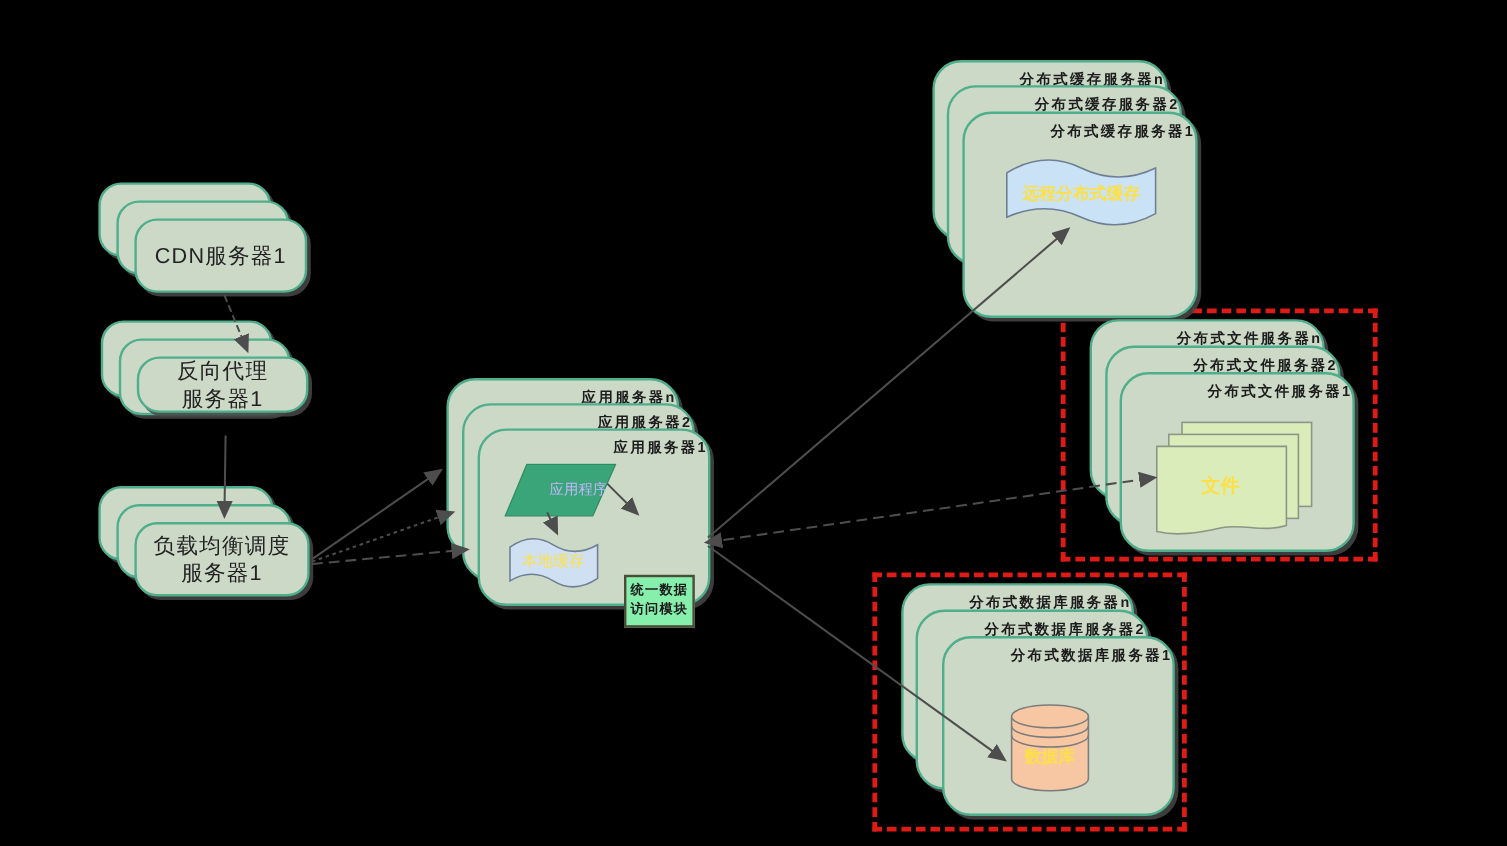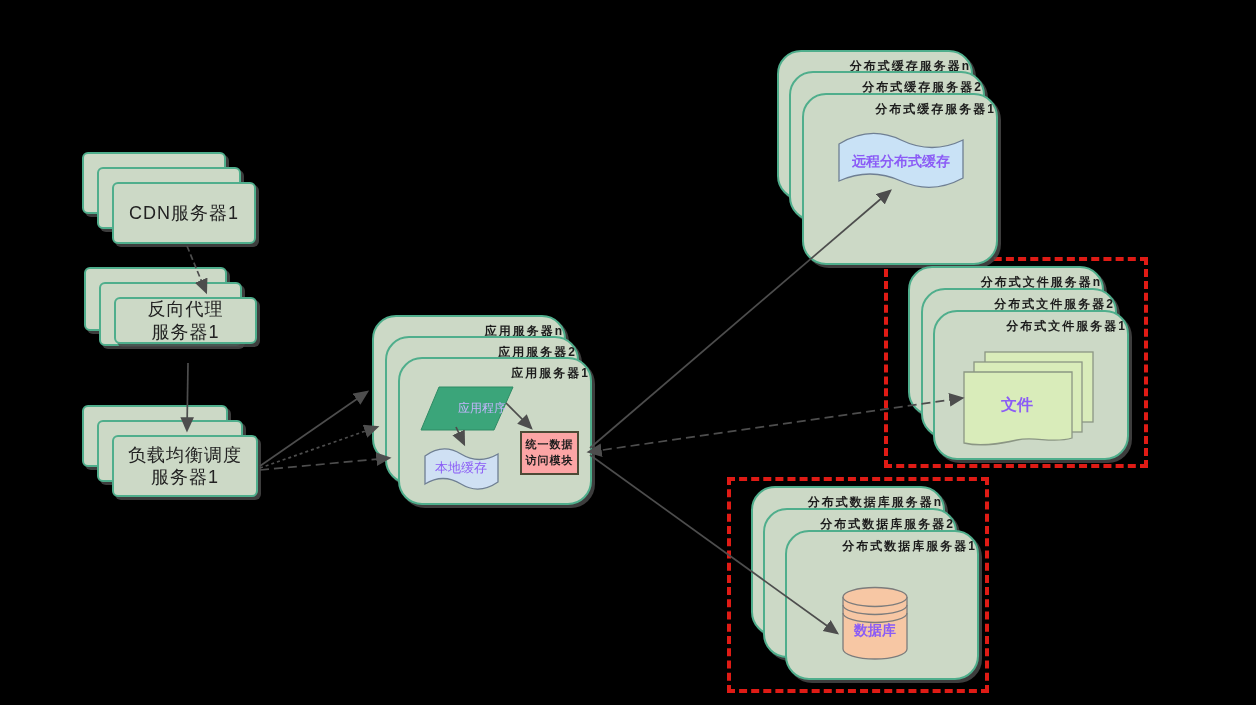--- a/index.html
+++ b/index.html
@@ -6,44 +6,44 @@
   .canvas {
     position:relative; width:1256px; height:705px; background:#000000;
     font-family:"Liberation Sans", sans-serif; overflow:hidden; color:#1c1c1c;
   }
   .stack { position:absolute; }
   .card {
     position:absolute; box-sizing:border-box;
     background:#ccd9c6; border:2px solid #4fae8c;
     box-shadow:3px 3px 0 rgba(72,72,72,.85);
   }
-  .card.small { width:144px; height:62px; border-radius:6px; }
+  .card.small { width:144px; height:62px; border-radius:19px; }
   .card.big   { border-radius:24px; }
   .card.center { display:flex; align-items:center; justify-content:center; text-align:center; }
   .front-label {
     font-size:18px; line-height:1.25; letter-spacing:1px; white-space:pre-line;
     color:#222;
   }
   .card-label {
     display:block; padding:6px 0 0 16px; font-size:12px; font-weight:700;
     letter-spacing:2px; color:#1c1c1c; white-space:nowrap;text-align:right;
   }
   .redbox { position:absolute; border:4px dashed #df1b15; box-sizing:border-box; z-index:1; }
   .stack { z-index:2; }
   .shape { position:absolute; z-index:3; }
   .shape-label {
     position:absolute; z-index:4; display:flex; align-items:center; justify-content:center;
-    text-align:center; white-space:pre-line; color:#8b5cf6;
+    text-align:center; white-space:pre-line; color:#fde047;
   }
   #edge-layer { position:absolute; left:0; top:0; z-index:5; pointer-events:none; }
   .module-box {
     position:absolute; z-index:3; box-sizing:border-box;
-    background:#fca5a5; border:2px solid #4d4a36;
+    background:#86efac; border:2px solid #4d4a36;
     display:flex; align-items:center; justify-content:center; text-align:center;
-    font-size:11px; font-weight:700; line-height:1.45; letter-spacing:1px; white-space:pre-line;
+    font-size:11px; font-weight:700; line-height:1.45; letter-spacing:1px; white-space:pre-line;margin-top:48px;
   }
 </style>
 </head>
 <body>
 
 <div class="canvas">
 
   <div class="redbox" style="left:884px; top:257px; width:264px; height:211px;"></div>
   <div class="redbox" style="left:727px; top:477px; width:262px; height:216px;"></div>
 

